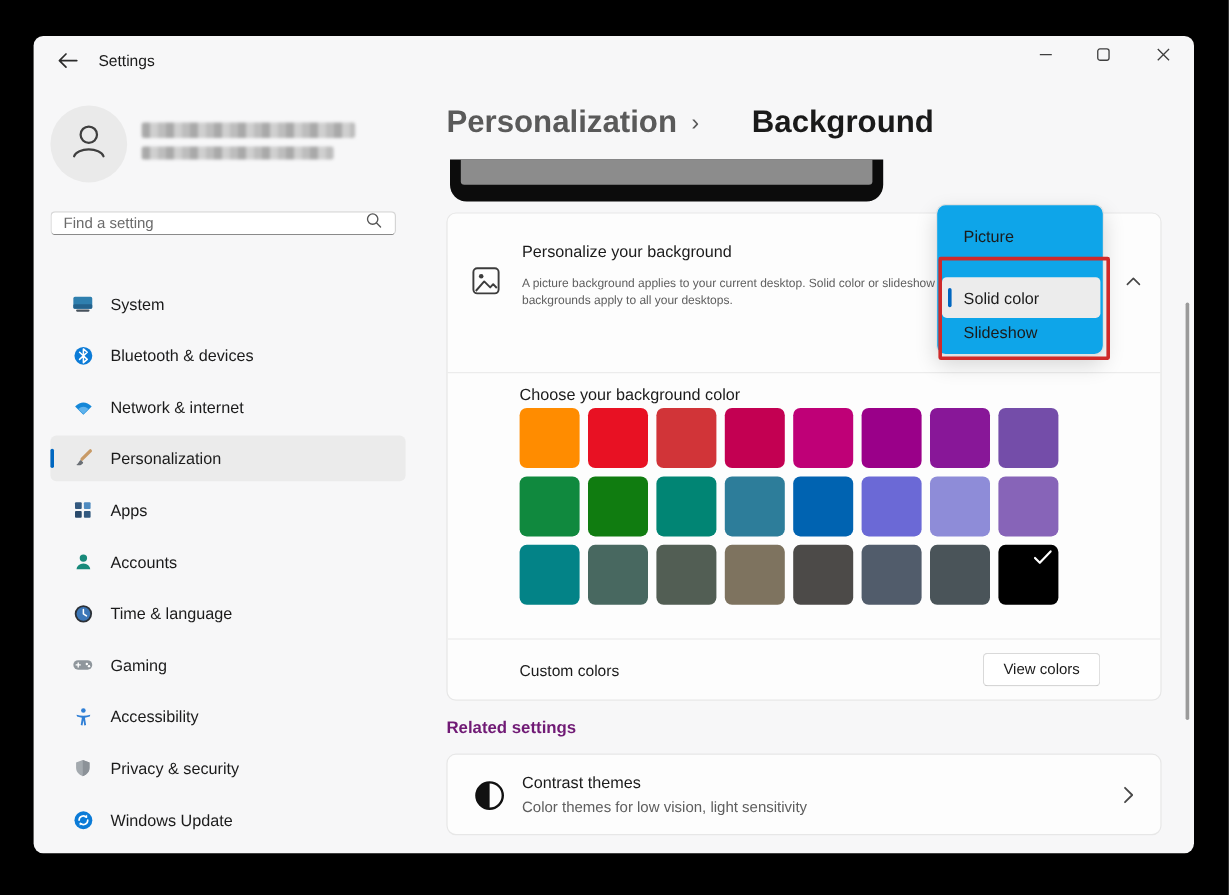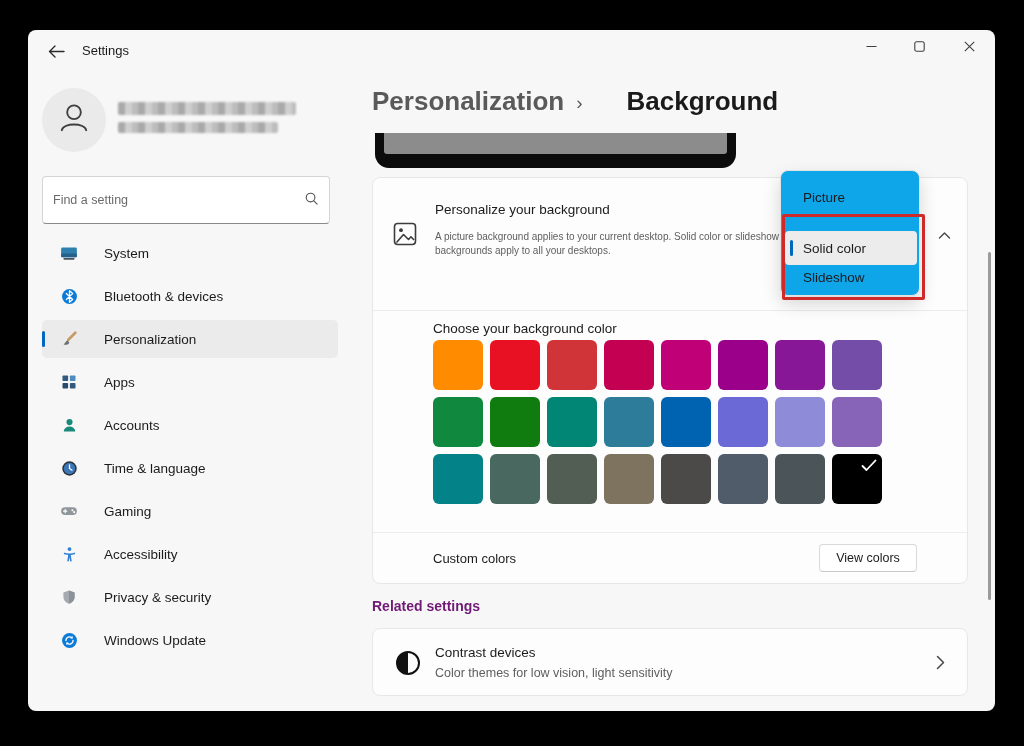--- a/index.html
+++ b/index.html
@@ -19,32 +19,32 @@
   .win-min { left:820px; } .win-max { left:868px; } .win-close { left:918px; }
 
   
   .avatar { position:absolute; left:14px; top:58px; width:64px; height:64px; border-radius:50%;
             background:#EAEAEA; display:flex; align-items:center; justify-content:center; }
   .redact { position:absolute; border-radius:2px; filter:blur(1.2px);
             background:repeating-linear-gradient(90deg,#A9A9A9 0 7px,#CFCFCF 7px 14px,#BDBDBD 14px 20px); }
   .redact1 { left:90px; top:72px; width:178px; height:13px; }
   .redact2 { left:90px; top:92px; width:160px; height:11px; }
 
-  .search-box { position:absolute; left:14px; top:146px; width:288px; height:48px; background:#FFFFFF;
+  .search-box { position:absolute; left:14px; top:146px; width:288px; height:20px; background:#FFFFFF;
                 border:1px solid #D5D5D5; border-bottom:1px solid #8A8A8A; border-radius:4px;
                 display:flex; align-items:center; padding:0 10px; }
   .search-box input { flex:1; border:none; outline:none; font-size:12.5px; color:#333;
                       font-family:"Liberation Sans", sans-serif; background:transparent; }
   .search-box input::placeholder { color:#6B6B6B; }
 
   .nav { position:absolute; left:14px; top:204px; width:296px; }
   .nav-item { position:relative; height:38px; margin-bottom:5px; display:flex; align-items:center;
               border-radius:5px; cursor:pointer; }
   .nav-item .nicon { width:18px; height:18px; margin-left:18px; display:flex; align-items:center; justify-content:center; }
-  .nav-item .nlabel { margin-left:26px; font-size:13.5px; color:#1B1B1B; }
+  .nav-item .nlabel { margin-left:14px; font-size:13.5px; color:#1B1B1B; }
   .nav-item.selected { background:#EBEBEB; }
   .accent-bar { position:absolute; left:0; top:11px; width:3px; height:16px; border-radius:2px; }
 
   
   .breadcrumb { position:absolute; left:344px; top:56px; display:flex; align-items:center; gap:12px; }
   .bc-parent { font-size:26px; font-weight:600; color:#5A5A5A; cursor:pointer; }
   .bc-sep { font-size:19px; color:#5A5A5A; padding-top:3px; }
   .bc-current { font-size:26px; font-weight:700; color:#1A1A1A;margin-left:32px; }
 
   .preview-clip { position:absolute; left:347px; top:103px; width:361px; height:35px;
@@ -168,20 +168,29 @@
       <span class="nlabel">System</span>
     </div>
     <div class="nav-item">
       <span class="nicon">
           <svg width="17" height="17" viewBox="0 0 16 16">
             <circle cx="8" cy="8" r="7" fill="#0B7BD7"></circle>
             <path d="M5 5.2l6 5.6-3 2.6V2.6l3 2.6-6 5.6" stroke="#fff" stroke-width="1.2" fill="none" stroke-linejoin="round" stroke-linecap="round"></path>
           </svg>
         </span>
       <span class="nlabel">Bluetooth &amp; devices</span>
+    </div>
+    <div class="nav-item">
+      <span class="nicon">
+          <svg width="17" height="17" viewBox="0 0 16 16">
+            <path d="M1.5 7.2 Q8 1.2 14.5 7.2 L8 13.8 Z" fill="#1487D8"></path>
+            <path d="M4 9.2 Q8 5.8 12 9.2 L8 13.2 Z" fill="#5FB2EC"></path>
+          </svg>
+        </span>
+      <span class="nlabel">Network &amp; internet</span>
     </div>
     <div class="nav-item selected">
       <span class="accent-bar" style="background: rgb(0, 103, 192);"></span>
       <span class="nicon">
           <svg width="18" height="18" viewBox="0 0 16 16">
             <path d="M13.6 2.4 7.4 8.6" stroke="#C89A66" stroke-width="2.4" stroke-linecap="round"></path>
             <path d="M6.6 9.2 C5.2 9.8 5.2 11.4 3.2 12.8 C5.6 13.6 7.8 12.8 8.3 11 Z" fill="#6B7076"></path>
           </svg>
         </span>
       <span class="nlabel">Personalization</span>
@@ -330,21 +339,21 @@
 
   <div class="related-heading">Related settings</div>
 
   <div class="contrast-card">
     <span class="contrast-icon">
       <svg width="26" height="26" viewBox="0 0 26 26">
           <circle cx="13" cy="13" r="11" stroke="#111" stroke-width="2" fill="none"></circle>
           <path d="M13 2 a11 11 0 0 0 0 22 Z" fill="#111"></path>
         </svg>
     </span>
-    <div class="contrast-title">Contrast devices</div>
+    <div class="contrast-title">Contrast themes</div>
     <div class="contrast-desc">Color themes for low vision, light sensitivity</div>
     <span class="chevron-right">
       <svg width="9" height="15" viewBox="0 0 9 15">
           <path d="M1.5 1.5 7.5 7.5 1.5 13.5" stroke="#474747" stroke-width="1.5" fill="none" stroke-linecap="round" stroke-linejoin="round"></path>
         </svg>
     </span>
   </div>
 
   <div class="scrollbar"></div>
 

